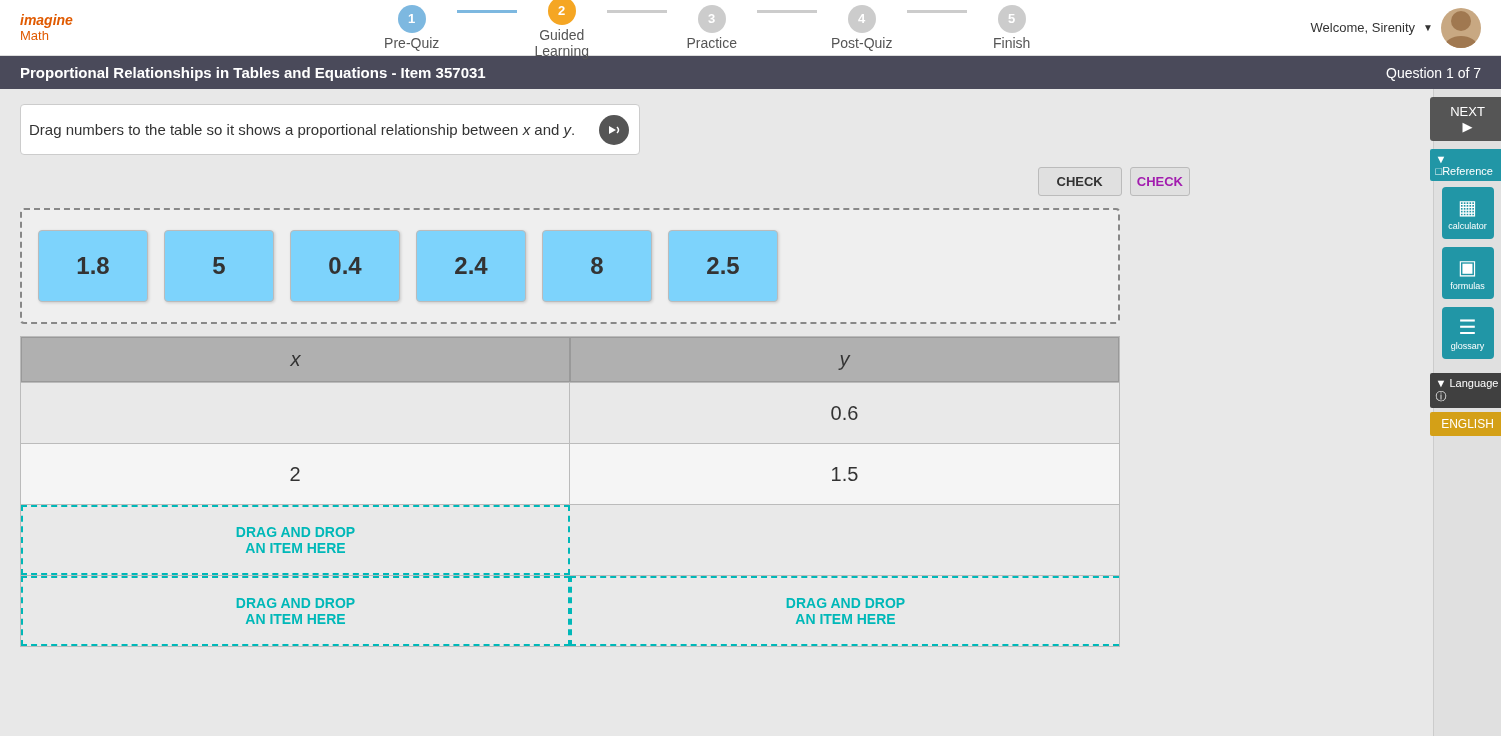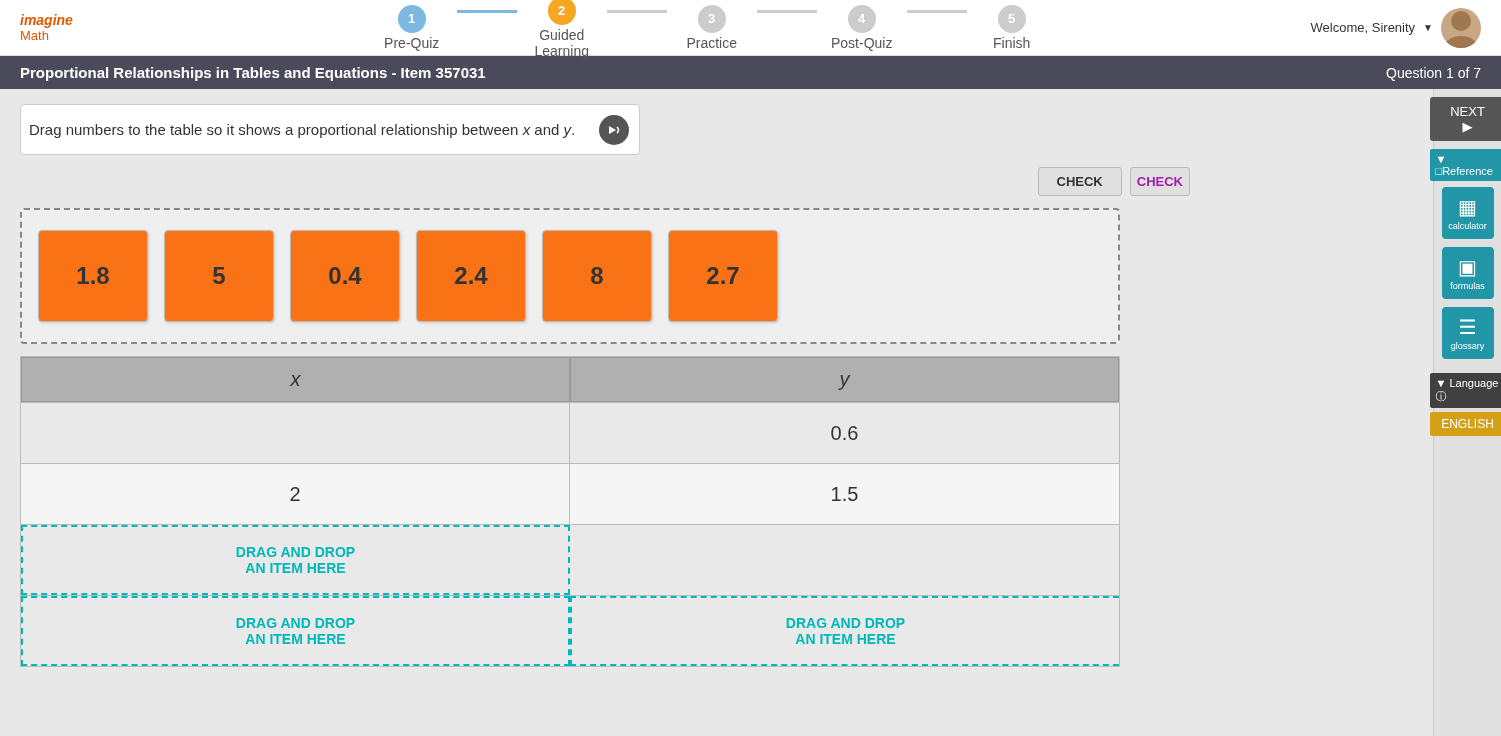--- a/index.html
+++ b/index.html
@@ -199,25 +199,25 @@
       border-radius: 4px;
       padding: 20px 16px;
       display: flex;
       gap: 16px;
       align-items: center;
       max-width: 1100px;
       min-height: 100px;
       background: rgba(255,255,255,0.3);
     }
     .tile {
-      background: #f97316;
+      background: #7dd3fc;
       border: 1px solid #bbb;
       border-radius: 4px;
       width: 110px;
-      height: 92px;
+      height: 72px;
       display: flex;
       align-items: center;
       justify-content: center;
       font-size: 24px;
       font-weight: bold;
       color: #333;
       cursor: grab;
       box-shadow: 1px 1px 3px rgba(0,0,0,0.15);
     }
 
@@ -425,21 +425,21 @@
       <button class="btn-clear">CHECK</button>
       <button class="btn-check">CHECK</button>
     </div>
 
     <div class="tiles-area">
       <div class="tile">1.8</div>
       <div class="tile">5</div>
       <div class="tile">0.4</div>
       <div class="tile">2.4</div>
       <div class="tile">8</div>
-      <div class="tile">2.7</div>
+      <div class="tile">2.5</div>
     </div>
 
     <div class="table-wrapper">
 
       <div class="table-header-row">
         <div class="table-header-cell"><em>x</em></div>
         <div class="table-header-cell"><em>y</em></div>
       </div>
 
       <div class="table-data-row table-row-odd">

